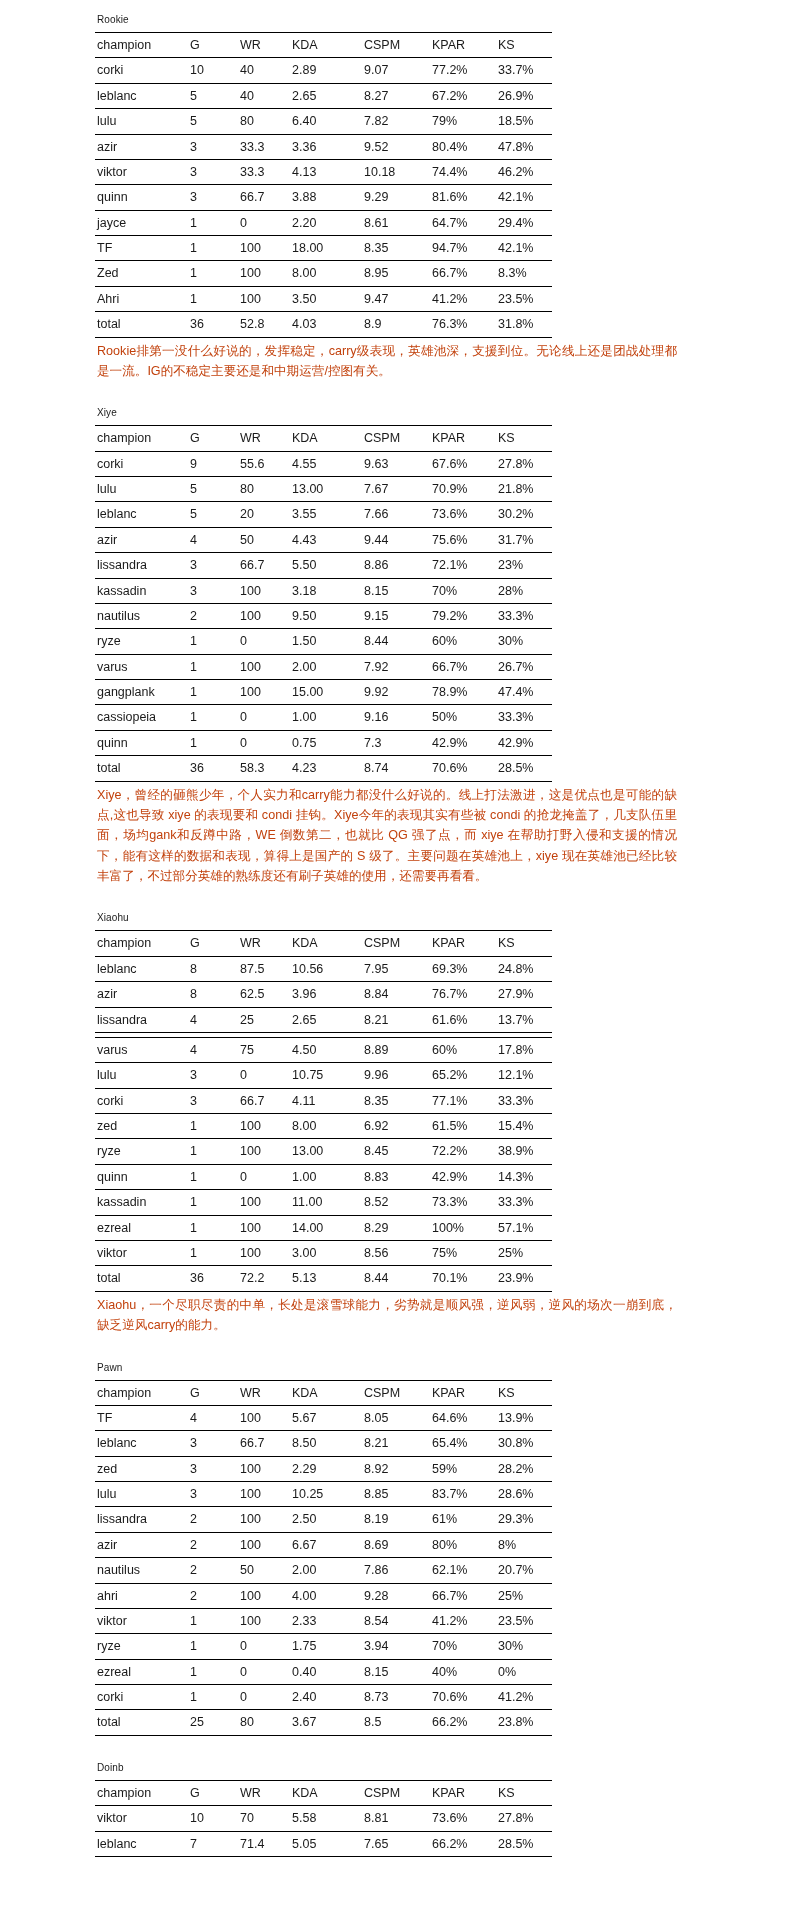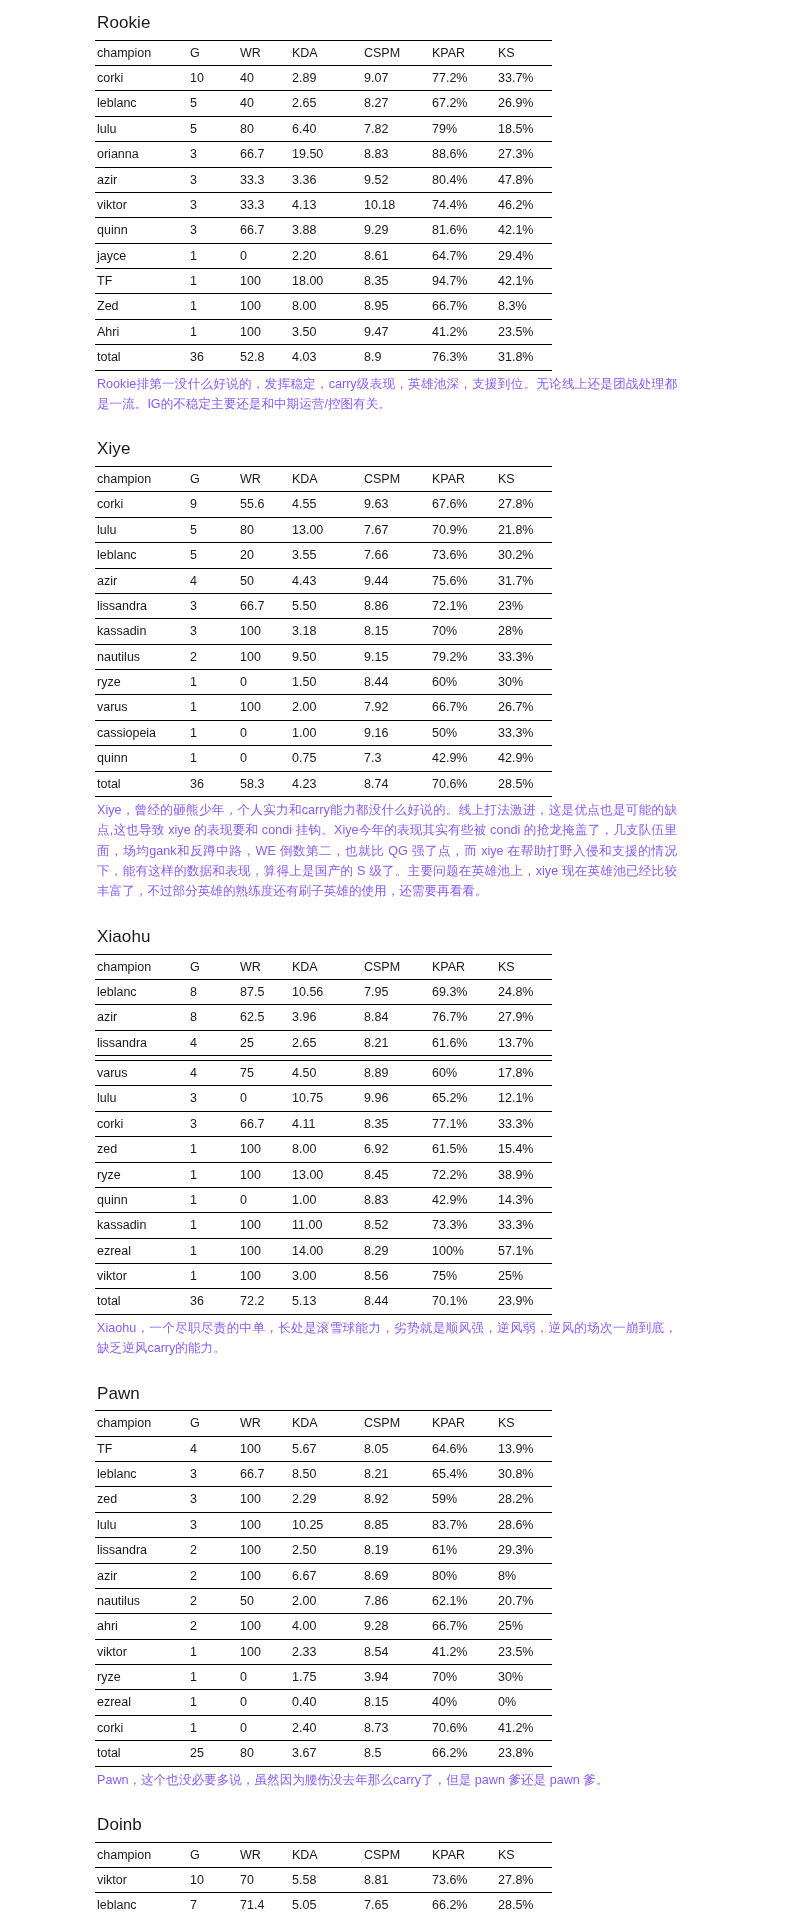--- a/index.html
+++ b/index.html
@@ -17,21 +17,21 @@
   }
   .page {
     width: 793px;
     box-sizing: border-box;
     padding: 14px 95px 20px 95px;
   }
   .section {
     margin-bottom: 26px;
   }
   .player-name {
-    font-size: 17px;
+    font-size: 10px;
     line-height: 1.1;
     color: #1a1a1a;
     padding: 0 0 7px 2px;
     letter-spacing: 0.1px;
   }
   table.stats {
     border-collapse: collapse;
     width: 457px;
     table-layout: fixed;
     font-size: 12.5px;
@@ -60,21 +60,21 @@
   col.c-g     { width: 50px; }
   col.c-wr    { width: 52px; }
   col.c-kda   { width: 72px; }
   col.c-cspm  { width: 68px; }
   col.c-kpar  { width: 66px; }
   col.c-ks    { width: 56px; }
 
   .commentary {
     font-size: 12.6px;
     line-height: 1.62;
-    color: #8b5cf6;
+    color: #c2410c;
     margin-top: 3px;
     padding-left: 2px;
     width: 580px;
     text-align: justify;
     font-family: "Liberation Sans", "DejaVu Sans", sans-serif;
     word-break: break-all;
   }
 </style>
 </head>
 <body>
@@ -124,29 +124,20 @@
             <tr>
               <td>lulu</td>
               <td>5</td>
               <td>80</td>
               <td>6.40</td>
               <td>7.82</td>
               <td>79%</td>
               <td>18.5%</td>
             </tr>
             <tr>
-              <td>orianna</td>
-              <td>3</td>
-              <td>66.7</td>
-              <td>19.50</td>
-              <td>8.83</td>
-              <td>88.6%</td>
-              <td>27.3%</td>
-            </tr>
-            <tr>
               <td>azir</td>
               <td>3</td>
               <td>33.3</td>
               <td>3.36</td>
               <td>9.52</td>
               <td>80.4%</td>
               <td>47.8%</td>
             </tr>
             <tr>
               <td>viktor</td>
@@ -312,20 +303,29 @@
             <tr>
               <td>varus</td>
               <td>1</td>
               <td>100</td>
               <td>2.00</td>
               <td>7.92</td>
               <td>66.7%</td>
               <td>26.7%</td>
             </tr>
             <tr>
+              <td>gangplank</td>
+              <td>1</td>
+              <td>100</td>
+              <td>15.00</td>
+              <td>9.92</td>
+              <td>78.9%</td>
+              <td>47.4%</td>
+            </tr>
+            <tr>
               <td>cassiopeia</td>
               <td>1</td>
               <td>0</td>
               <td>1.00</td>
               <td>9.16</td>
               <td>50%</td>
               <td>33.3%</td>
             </tr>
             <tr>
               <td>quinn</td>
@@ -629,21 +629,20 @@
               <td>total</td>
               <td>25</td>
               <td>80</td>
               <td>3.67</td>
               <td>8.5</td>
               <td>66.2%</td>
               <td>23.8%</td>
             </tr>
           </tbody>
         </table>
-        <div class="commentary">Pawn，这个也没必要多说，虽然因为腰伤没去年那么carry了，但是 pawn 爹还是 pawn 爹。</div>
       </div>
       <div class="section">
         <div class="player-name">Doinb</div>
         <table class="stats">
           <colgroup>
             <col class="c-champ">
             <col class="c-g">
             <col class="c-wr">
             <col class="c-kda">
             <col class="c-cspm">

